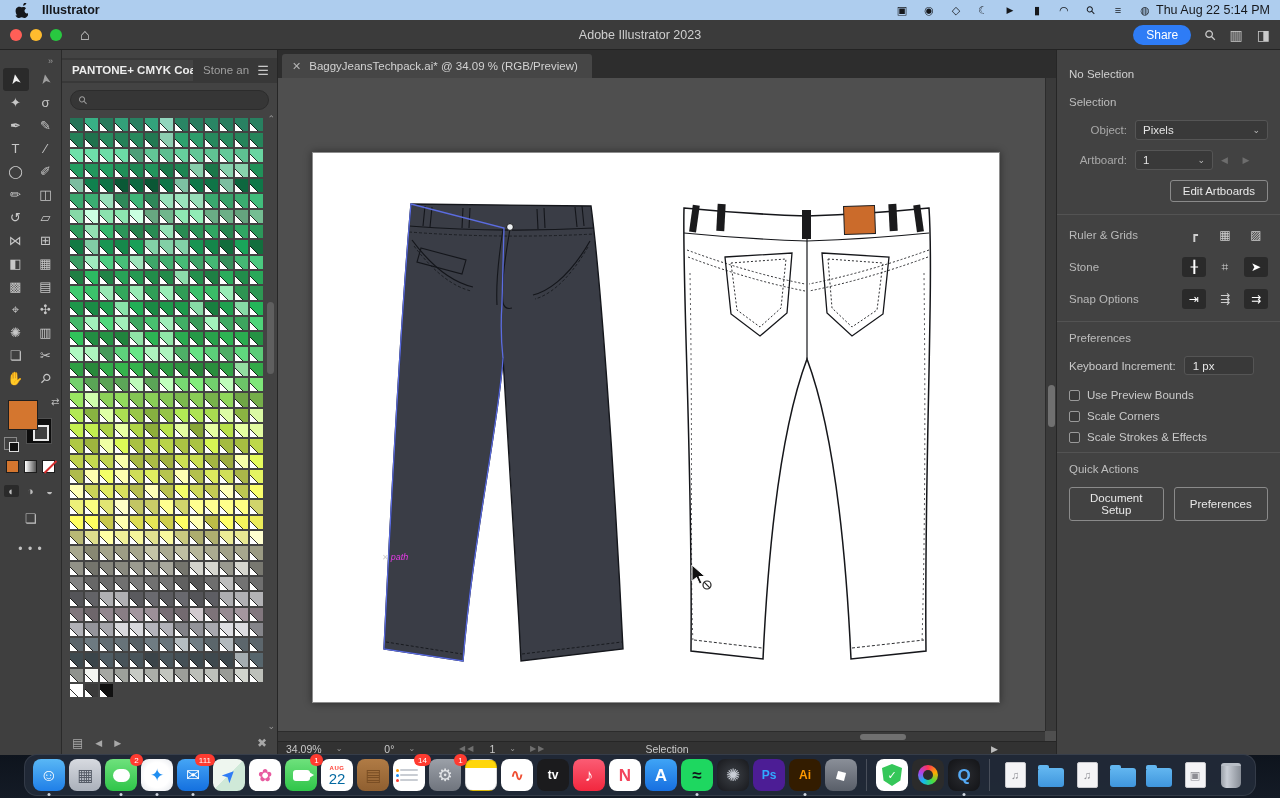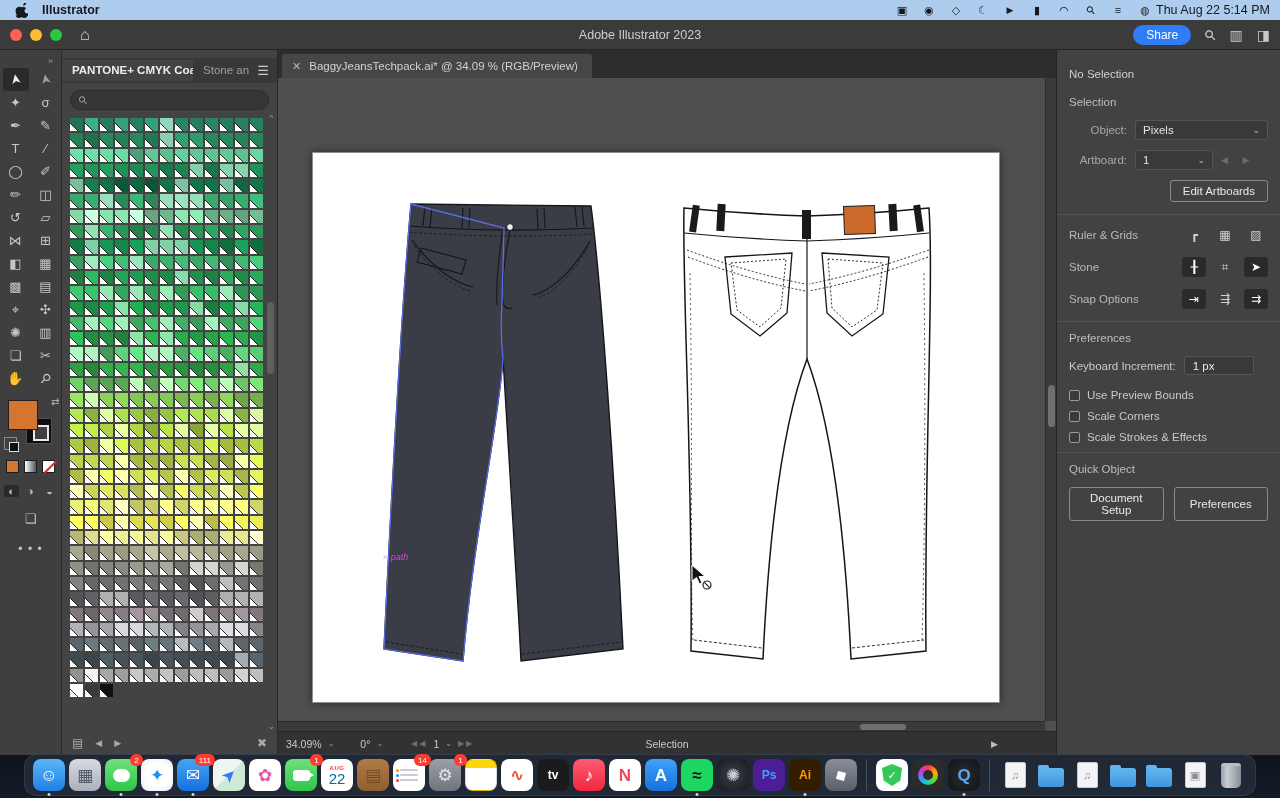--- a/index.html
+++ b/index.html
@@ -85,22 +85,22 @@
   .artboard { position:absolute; left:34px; top:74px; width:688px; height:551px; background:#ffffff;
     box-shadow:0 0 8px rgba(0,0,0,.45); border:1px solid #8e8e8e; }
   .vscroll { position:absolute; right:0; top:0; bottom:10px; width:11px; background:#3a3a3a; border-left:1px solid #2c2c2c; }
   .vscroll .thumb { position:absolute; left:2px; top:307px; width:7px; height:42px; background:#707070; border-radius:4px; }
   .hscroll { position:absolute; left:0; right:11px; bottom:0; height:10px; background:#3a3a3a; border-top:1px solid #2c2c2c; }
   .hscroll .thumb { position:absolute; top:2px; left:582px; width:46px; height:6px; background:#707070; border-radius:3px; }
   .smart-label { position:absolute; left:104px; top:474px; color:#e93ae9; font-size:9px; font-style:italic; }
   .smart-label .anch { color:#cccccc; font-style:normal; margin-right:2px; font-size:8px; }
   .cursor { position:absolute; left:412px; top:486px; width:30px; height:30px; pointer-events:none; }
 
-  .statusbar { height:24px; background:#323232; border-top:1px solid #262626; display:flex; align-items:center;
-    color:#c9c9c9; font-size:10.5px; gap:6px; padding:0 8px; position:relative; }
+  .statusbar { height:14px; background:#323232; border-top:1px solid #262626; display:flex; align-items:center;
+    color:#c9c9c9; font-size:10.5px; gap:14px; padding:0 8px; position:relative; }
   .statusbar .chev { color:#9a9a9a; font-size:8px; }
   .statusbar .faded { color:#6f6f6f; font-size:8px; letter-spacing:2px; }
   .statusbar .mode { position:absolute; left:0; right:0; text-align:center; pointer-events:none; }
   .statusbar .play { margin-left:auto; margin-right:50px; color:#bdbdbd; font-size:9px; z-index:2; }
 
   
   .props { width:224px; background:#424242; border-left:1px solid #262626; padding-top:8px; display:flex; flex-direction:column; font-size:11.5px; }
   .pr-tabs { display:flex; background:#383838; height:25px; }
   .pr-tab { padding:5px 11px; color:#9f9f9f; font-size:11.5px; }
   .pr-tab.active { background:#424242; color:#f0f0f0; font-weight:bold; }
@@ -992,21 +992,21 @@
             <span class="chk"></span>
             <span>Scale Corners</span>
           </div>
           <div class="chk-row">
             <span class="chk"></span>
             <span>Scale Strokes &amp; Effects</span>
           </div>
         </div>
 
       <div class="pr-divider"></div>
-      <div class="pr-sec-title">Quick Object</div>
+      <div class="pr-sec-title">Quick Actions</div>
       <div class="qa-btns" id="qa-btns">
           <button class="pr-btn">Document Setup</button>
           <button class="pr-btn">Preferences</button>
         </div>
     </div>
   </div>
 </div>
 
 <div class="desktop-strip"></div>
 <div class="dock" id="dock">

